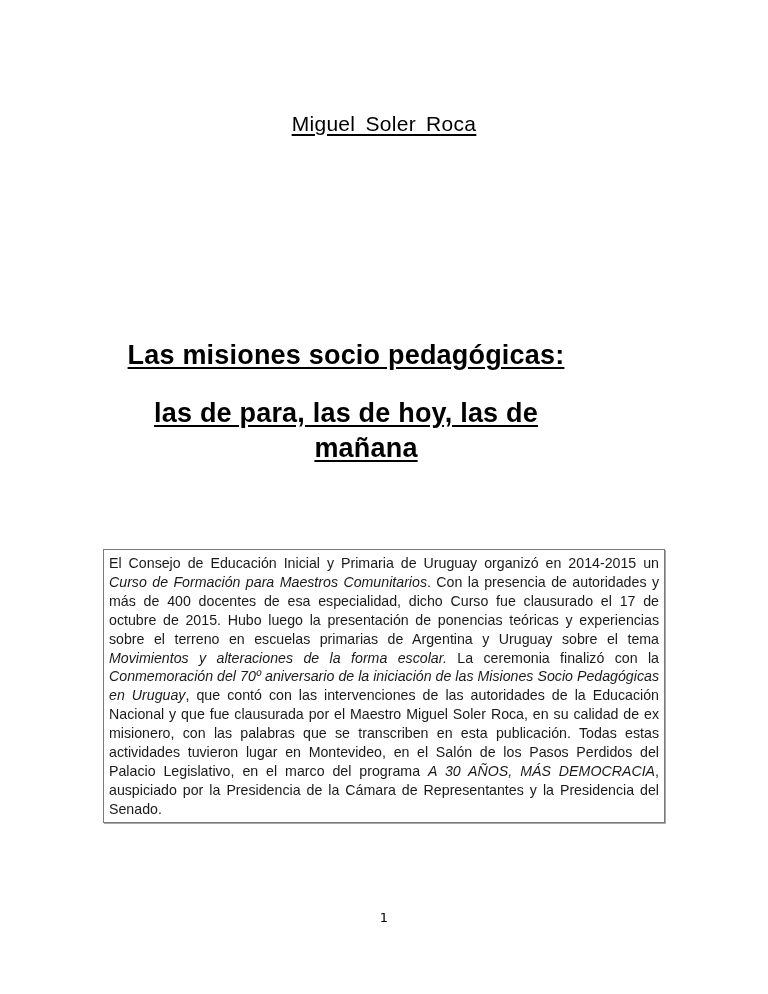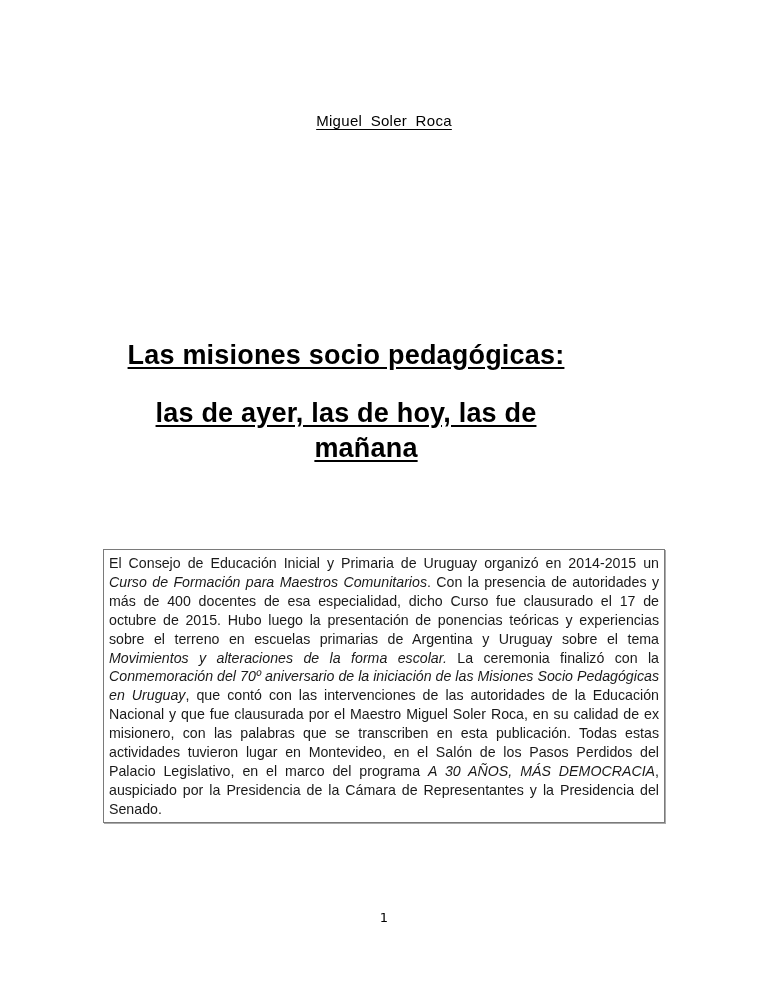--- a/index.html
+++ b/index.html
@@ -14,21 +14,21 @@
       overflow: hidden;
       font-family: "Liberation Sans", sans-serif;
       color: #000000;
     }
     .author {
       position: absolute;
       top: 112px;
       left: 0;
       width: 768px;
       text-align: center;
-      font-size: 15px;
+      font-size: 21px;
       text-decoration: underline;
       text-underline-offset: 3px;
       word-spacing: 4px;
       letter-spacing: 0.3px;
     }
     .title {
       position: absolute;
       left: 0;
       width: 692px;
       text-align: center;
@@ -65,21 +65,21 @@
       font-size: 13px;
     }
   </style>
 </head>
 <body>
 
 <div>
   <div class="author">Miguel  Soler  Roca</div>
 
   <div class="title line1">Las misiones socio pedagógicas:</div>
-  <div class="title line2">las de ayer, las de hoy, las de</div>
+  <div class="title line2">las de para, las de hoy, las de</div>
   <div class="title line3">mañana</div>
 
   <div class="abstract-box">
     <span>El Consejo de Educación Inicial y Primaria de Uruguay organizó en 2014-2015 un </span><em>Curso de Formación para Maestros Comunitarios</em><span>. Con la presencia de autoridades y más de 400 docentes de esa especialidad, dicho Curso fue clausurado el 17 de octubre de 2015. Hubo luego la presentación de ponencias teóricas y experiencias sobre el terreno en escuelas primarias de Argentina y Uruguay sobre el tema </span><em>Movimientos y alteraciones de la forma escolar.</em><span> La ceremonia finalizó con la </span><em>Conmemoración del 70º aniversario de la iniciación de las Misiones Socio Pedagógicas en Uruguay</em><span>, que contó con las intervenciones de las autoridades de la Educación Nacional y que fue clausurada por el Maestro Miguel Soler Roca, en su calidad de ex misionero, con las palabras que se transcriben en esta publicación. Todas estas actividades tuvieron lugar en Montevideo, en el Salón de los Pasos Perdidos del Palacio Legislativo, en el marco del programa </span><em>A 30 AÑOS, MÁS DEMOCRACIA</em><span>, auspiciado por la Presidencia de la Cámara de Representantes y la Presidencia del Senado.</span>
   </div>
 
   <div class="page-number">1</div>
 </div>
 
 </body></html>

